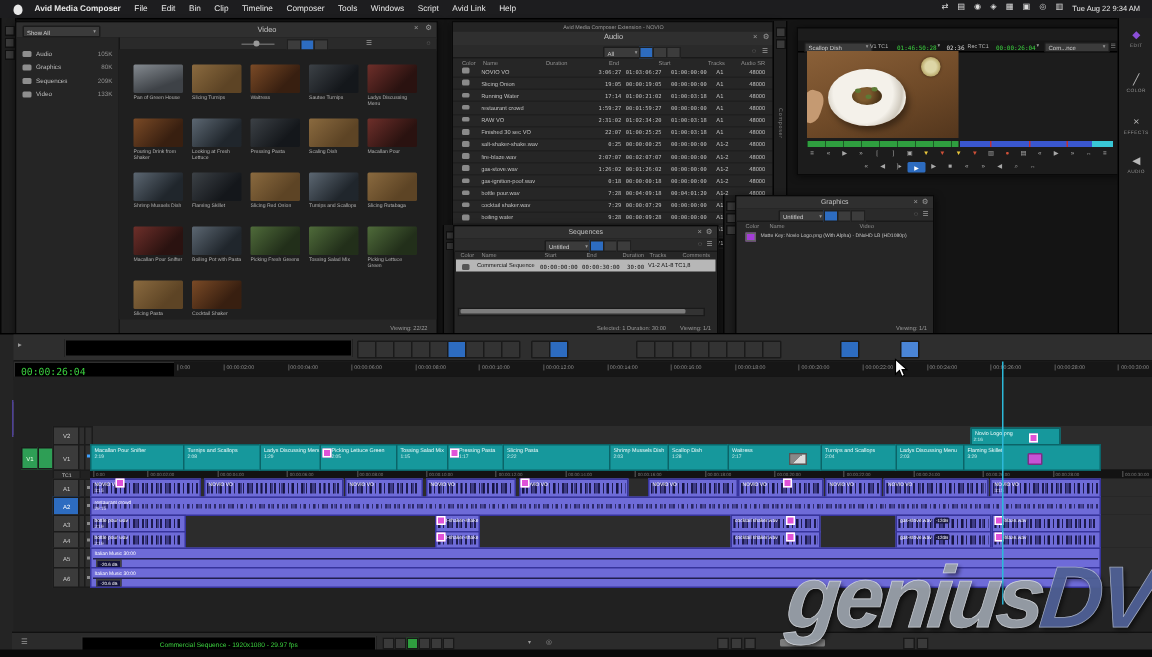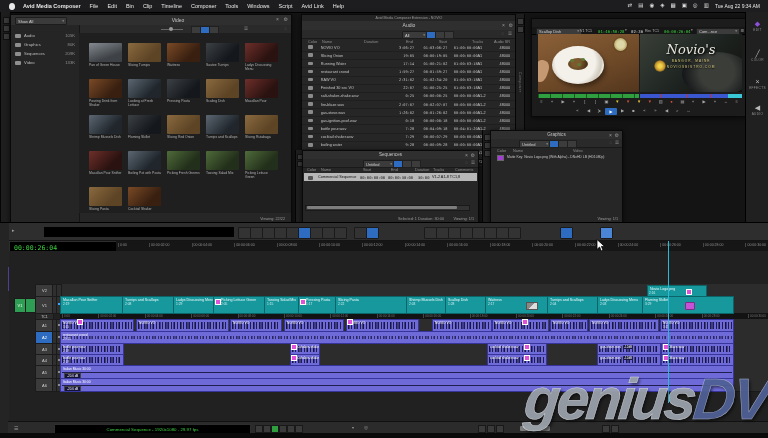--- a/index.html
+++ b/index.html
@@ -1,19 +1,19 @@
 <!DOCTYPE html>
 <html><head>
 <meta charset="utf-8">
 <style>
   html,body{margin:0;padding:0;background:#000;}
   .screen{position:relative;width:768px;height:438px;overflow:hidden;background:#141414;
     font-family:"Liberation Sans",sans-serif;color:#c8c8c8;-webkit-font-smoothing:antialiased;}
   .abs{position:absolute;}
-  .tc{font-family:"DejaVu Sans Mono",monospace;text-align:right;}
+  .tc{font-family:"DejaVu Sans Mono",monospace;}
   .green{color:#3bd23f;}
   .icon{color:#9a9a9a;line-height:1;display:inline-block;}
   .icon::before{content:attr(data-g);}
 
   
   .menubar{position:absolute;left:0;top:0;width:768px;height:12px;background:#1d1d1f;border-bottom:1px solid #000;
     display:flex;align-items:center;font-size:5.5px;color:#e8e8e8;}
   .menubar .apple{width:6px;height:7px;background:#e8e8e8;border-radius:50% 50% 45% 45%;margin:0 8px 0 9px;}
   .menubar .appname{font-weight:bold;margin-right:9px;}
   .menubar .mitems{display:flex;gap:9px;}
@@ -661,29 +661,20 @@
       <div class="hand"></div>
       <div class="plate"></div>
       <div class="food">
         <i style="left:2px;top:1px;"></i>
           <i style="left:9px;top:5px;"></i>
           <i style="left:13px;top:0;"></i>
       </div>
       <div class="glass"></div>
     </div>
 
-    <div class="mon mon-right" style="left:108px;top:15px;width:102px;height:58px;">
-      <div class="pan"></div>
-      <div class="flame"></div>
-      <div class="ovl">
-        <div class="brand">Novio's</div>
-        <div class="l2">BANGOR, MAINE</div>
-        <div class="l3">NOVIOSBISTRO.COM</div>
-      </div>
-    </div>
 
     <div class="posbar gr" style="left:6px;top:75px;width:101px;"></div>
     <div class="posbar bl" style="left:108px;top:75px;width:102px;">
       <span class="rmk" style="left:20%;"></span>
         <span class="rmk" style="left:45%;"></span>
         <span class="rmk" style="left:70%;"></span>
       <span class="cy"></span>
     </div>
 
     <div class="transport" style="left:4px;top:81px;width:206px;">

